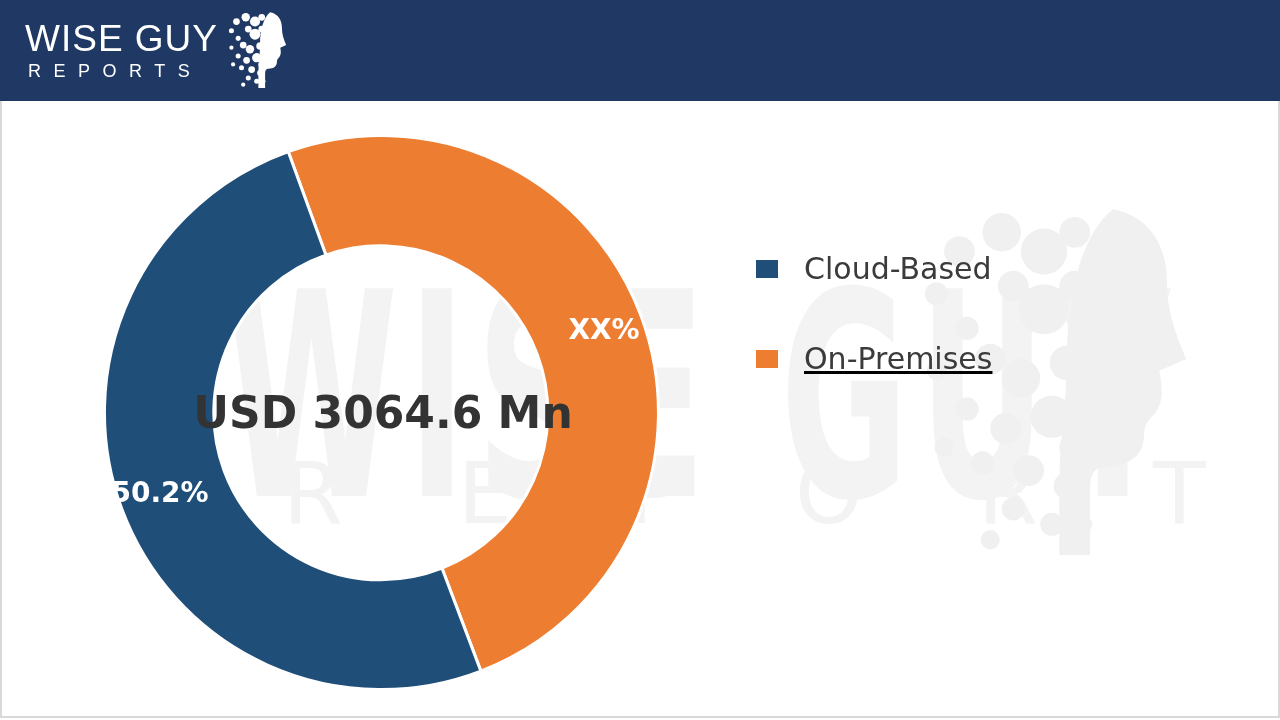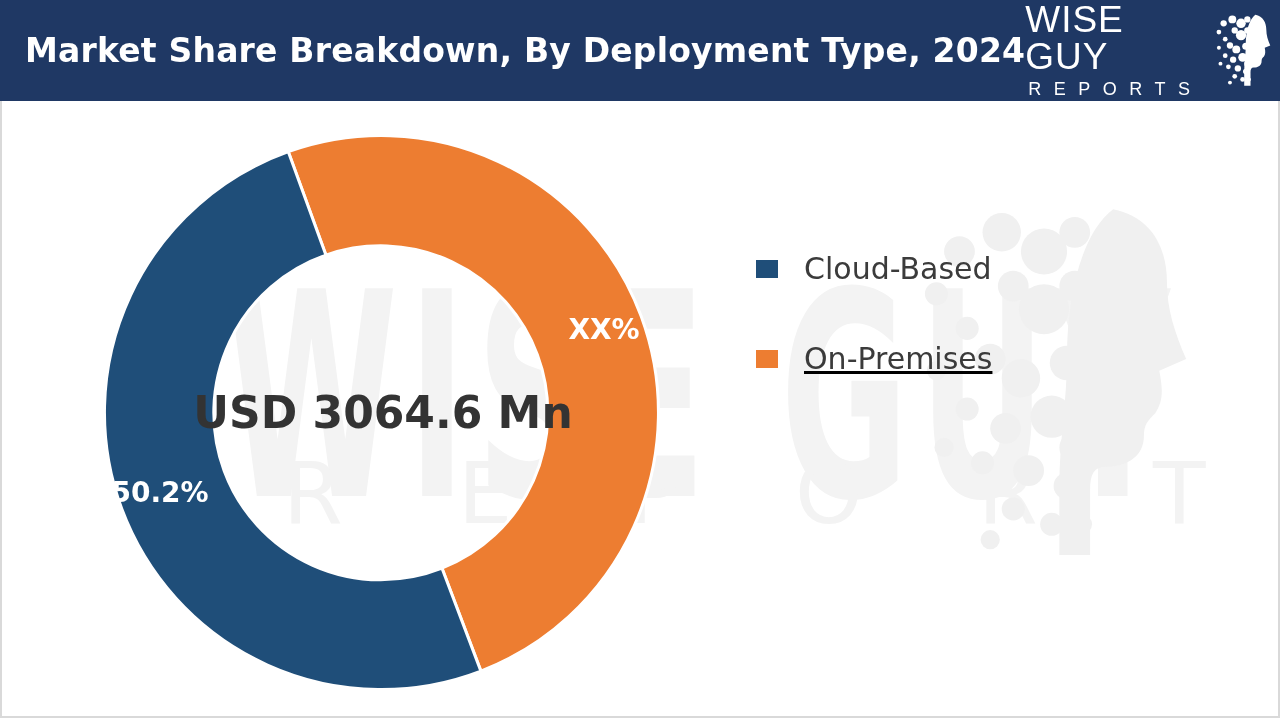--- a/index.html
+++ b/index.html
@@ -73,21 +73,20 @@
         <circle cx="44" cy="74" r="3.5"></circle>
           <circle cx="30" cy="80" r="3"></circle>
           <circle cx="40" cy="84" r="3"></circle>
         <circle cx="48" cy="84" r="2.5"></circle>
           <circle cx="24" cy="88" r="2.5"></circle>
       </g>
     </defs>
   </svg>
 
   <div class="header" style="background: rgb(31, 56, 100);">
-    <div class="title">Market Share Breakdown, By Deployment Type, 2024</div>
     <div class="logo">
       <div class="logo-text">
         <div class="logo-name">WISE GUY</div>
         <div class="logo-sub">REPORTS</div>
       </div>
       <svg class="logo-head" viewBox="0 0 76 96">
         <use href="#head-glyph" fill="#ffffff"></use>
       </svg>
     </div>
   </div>

